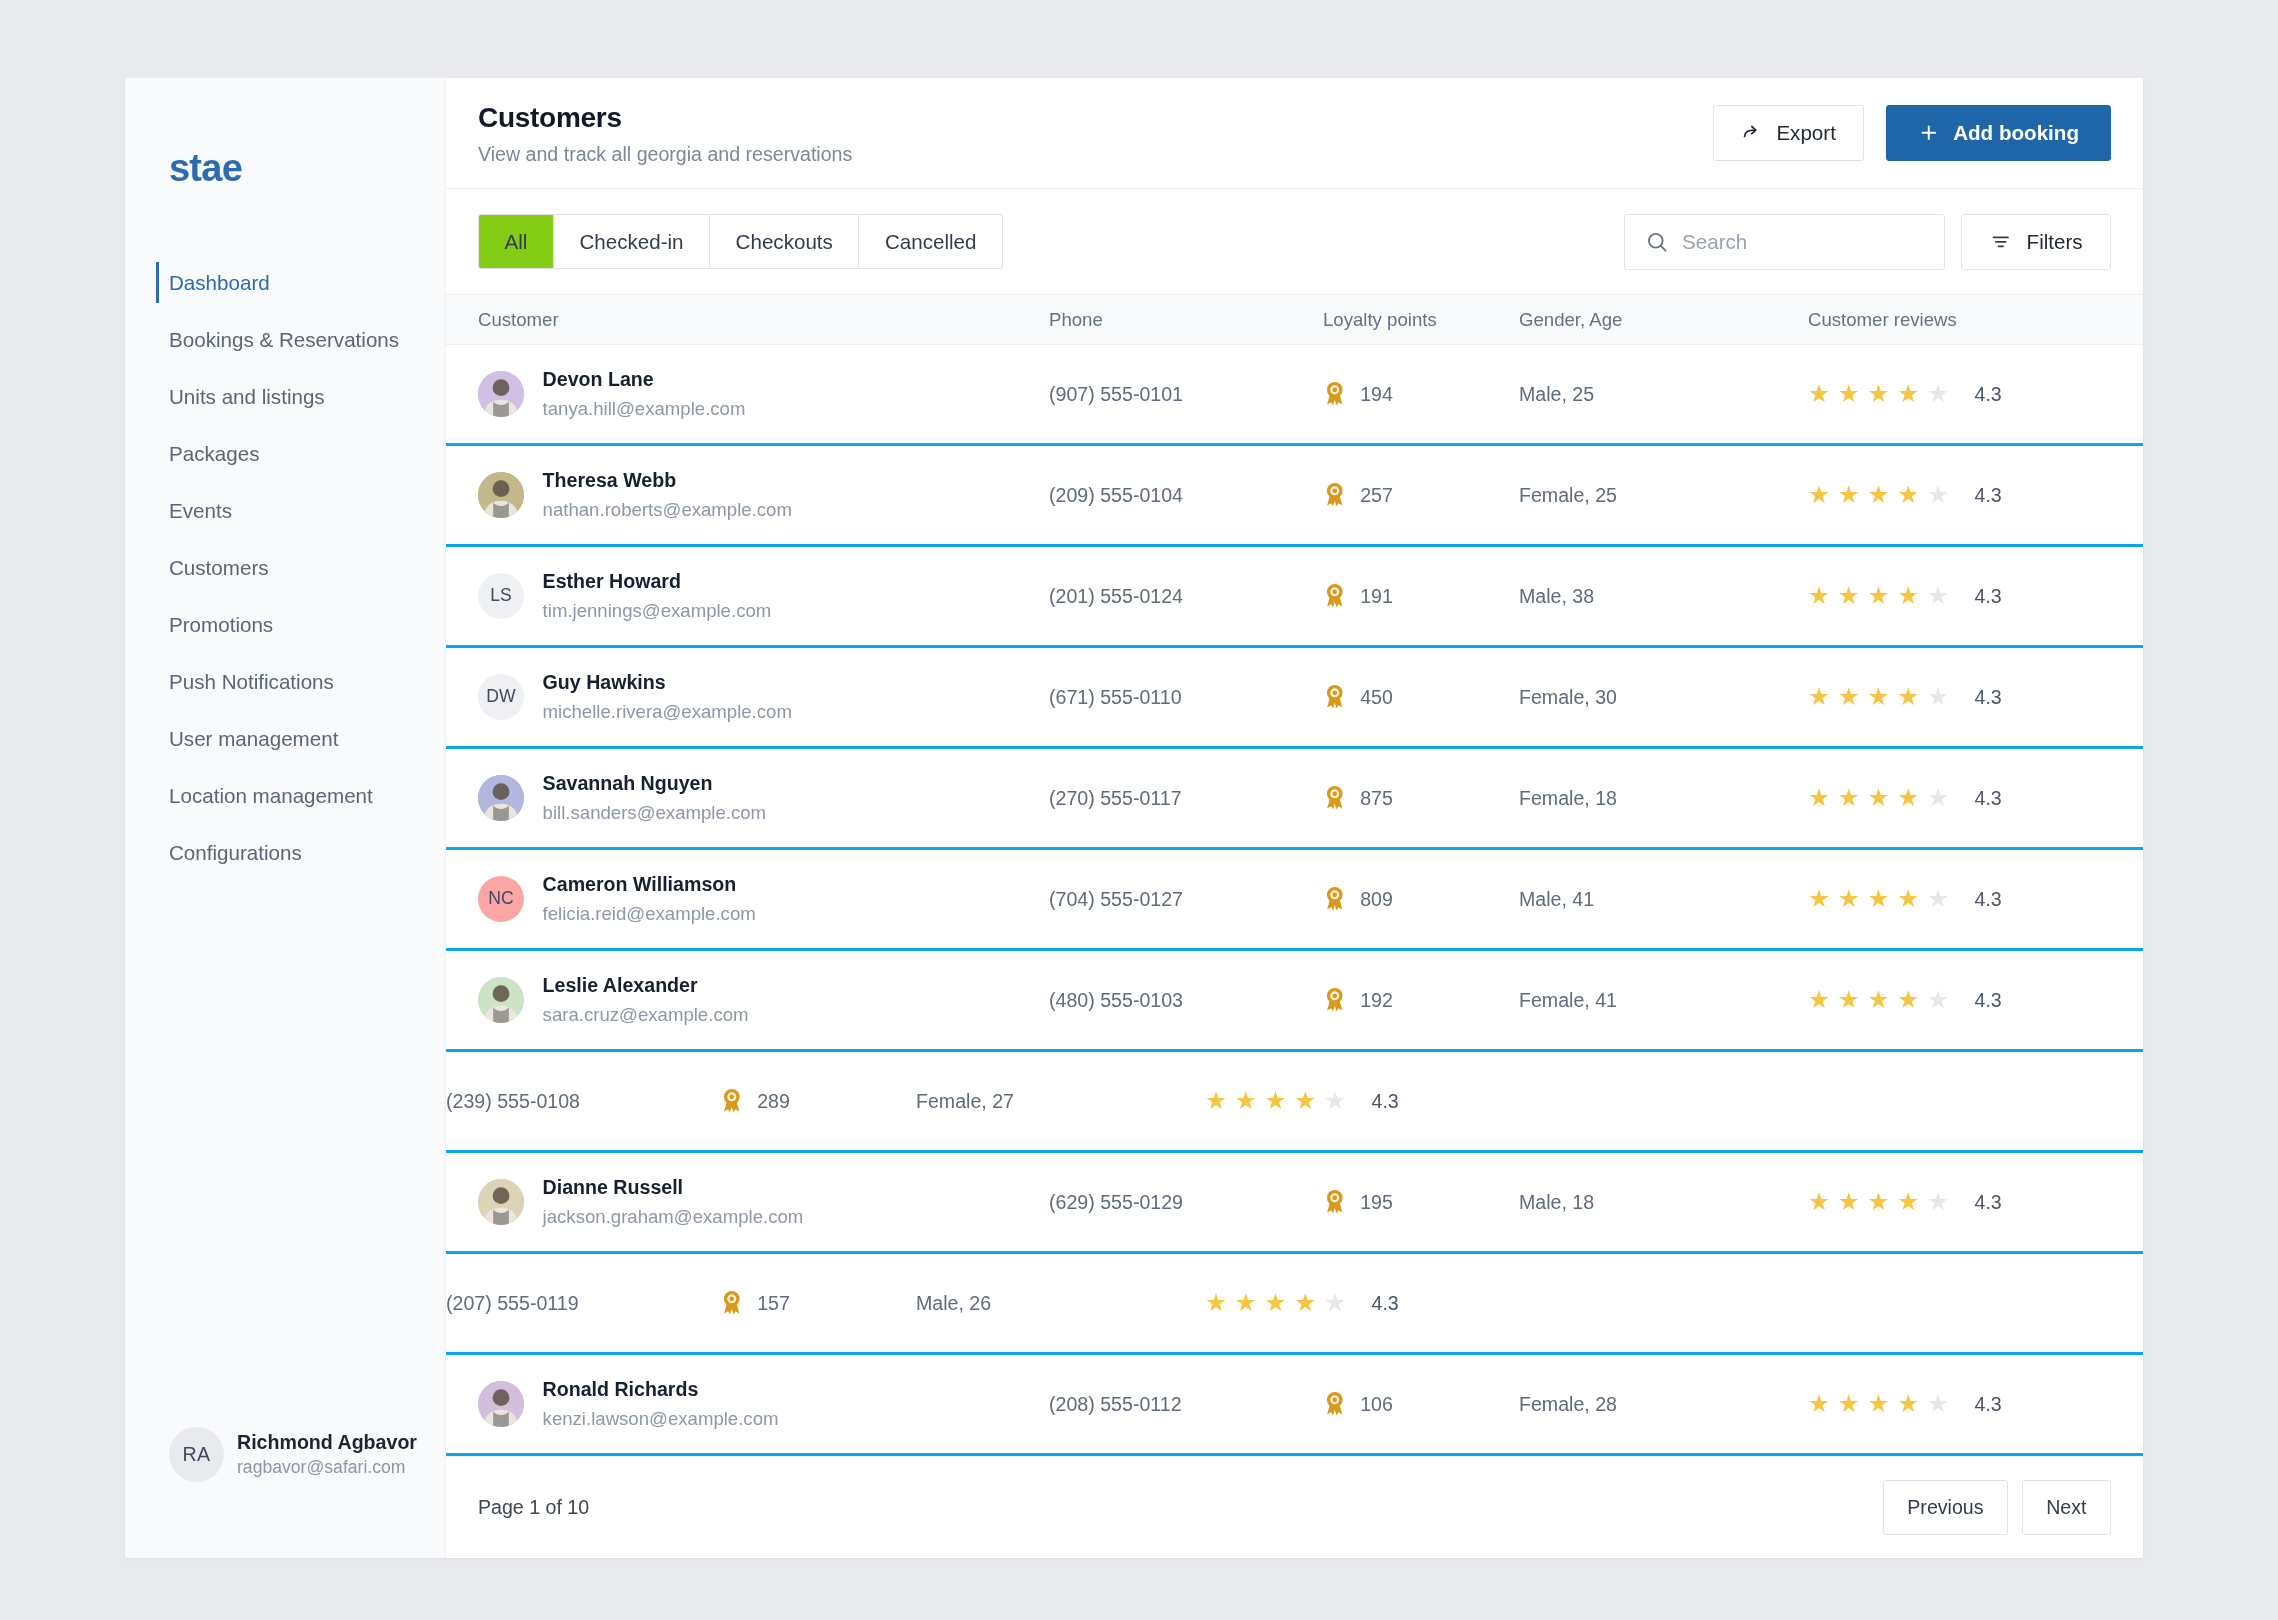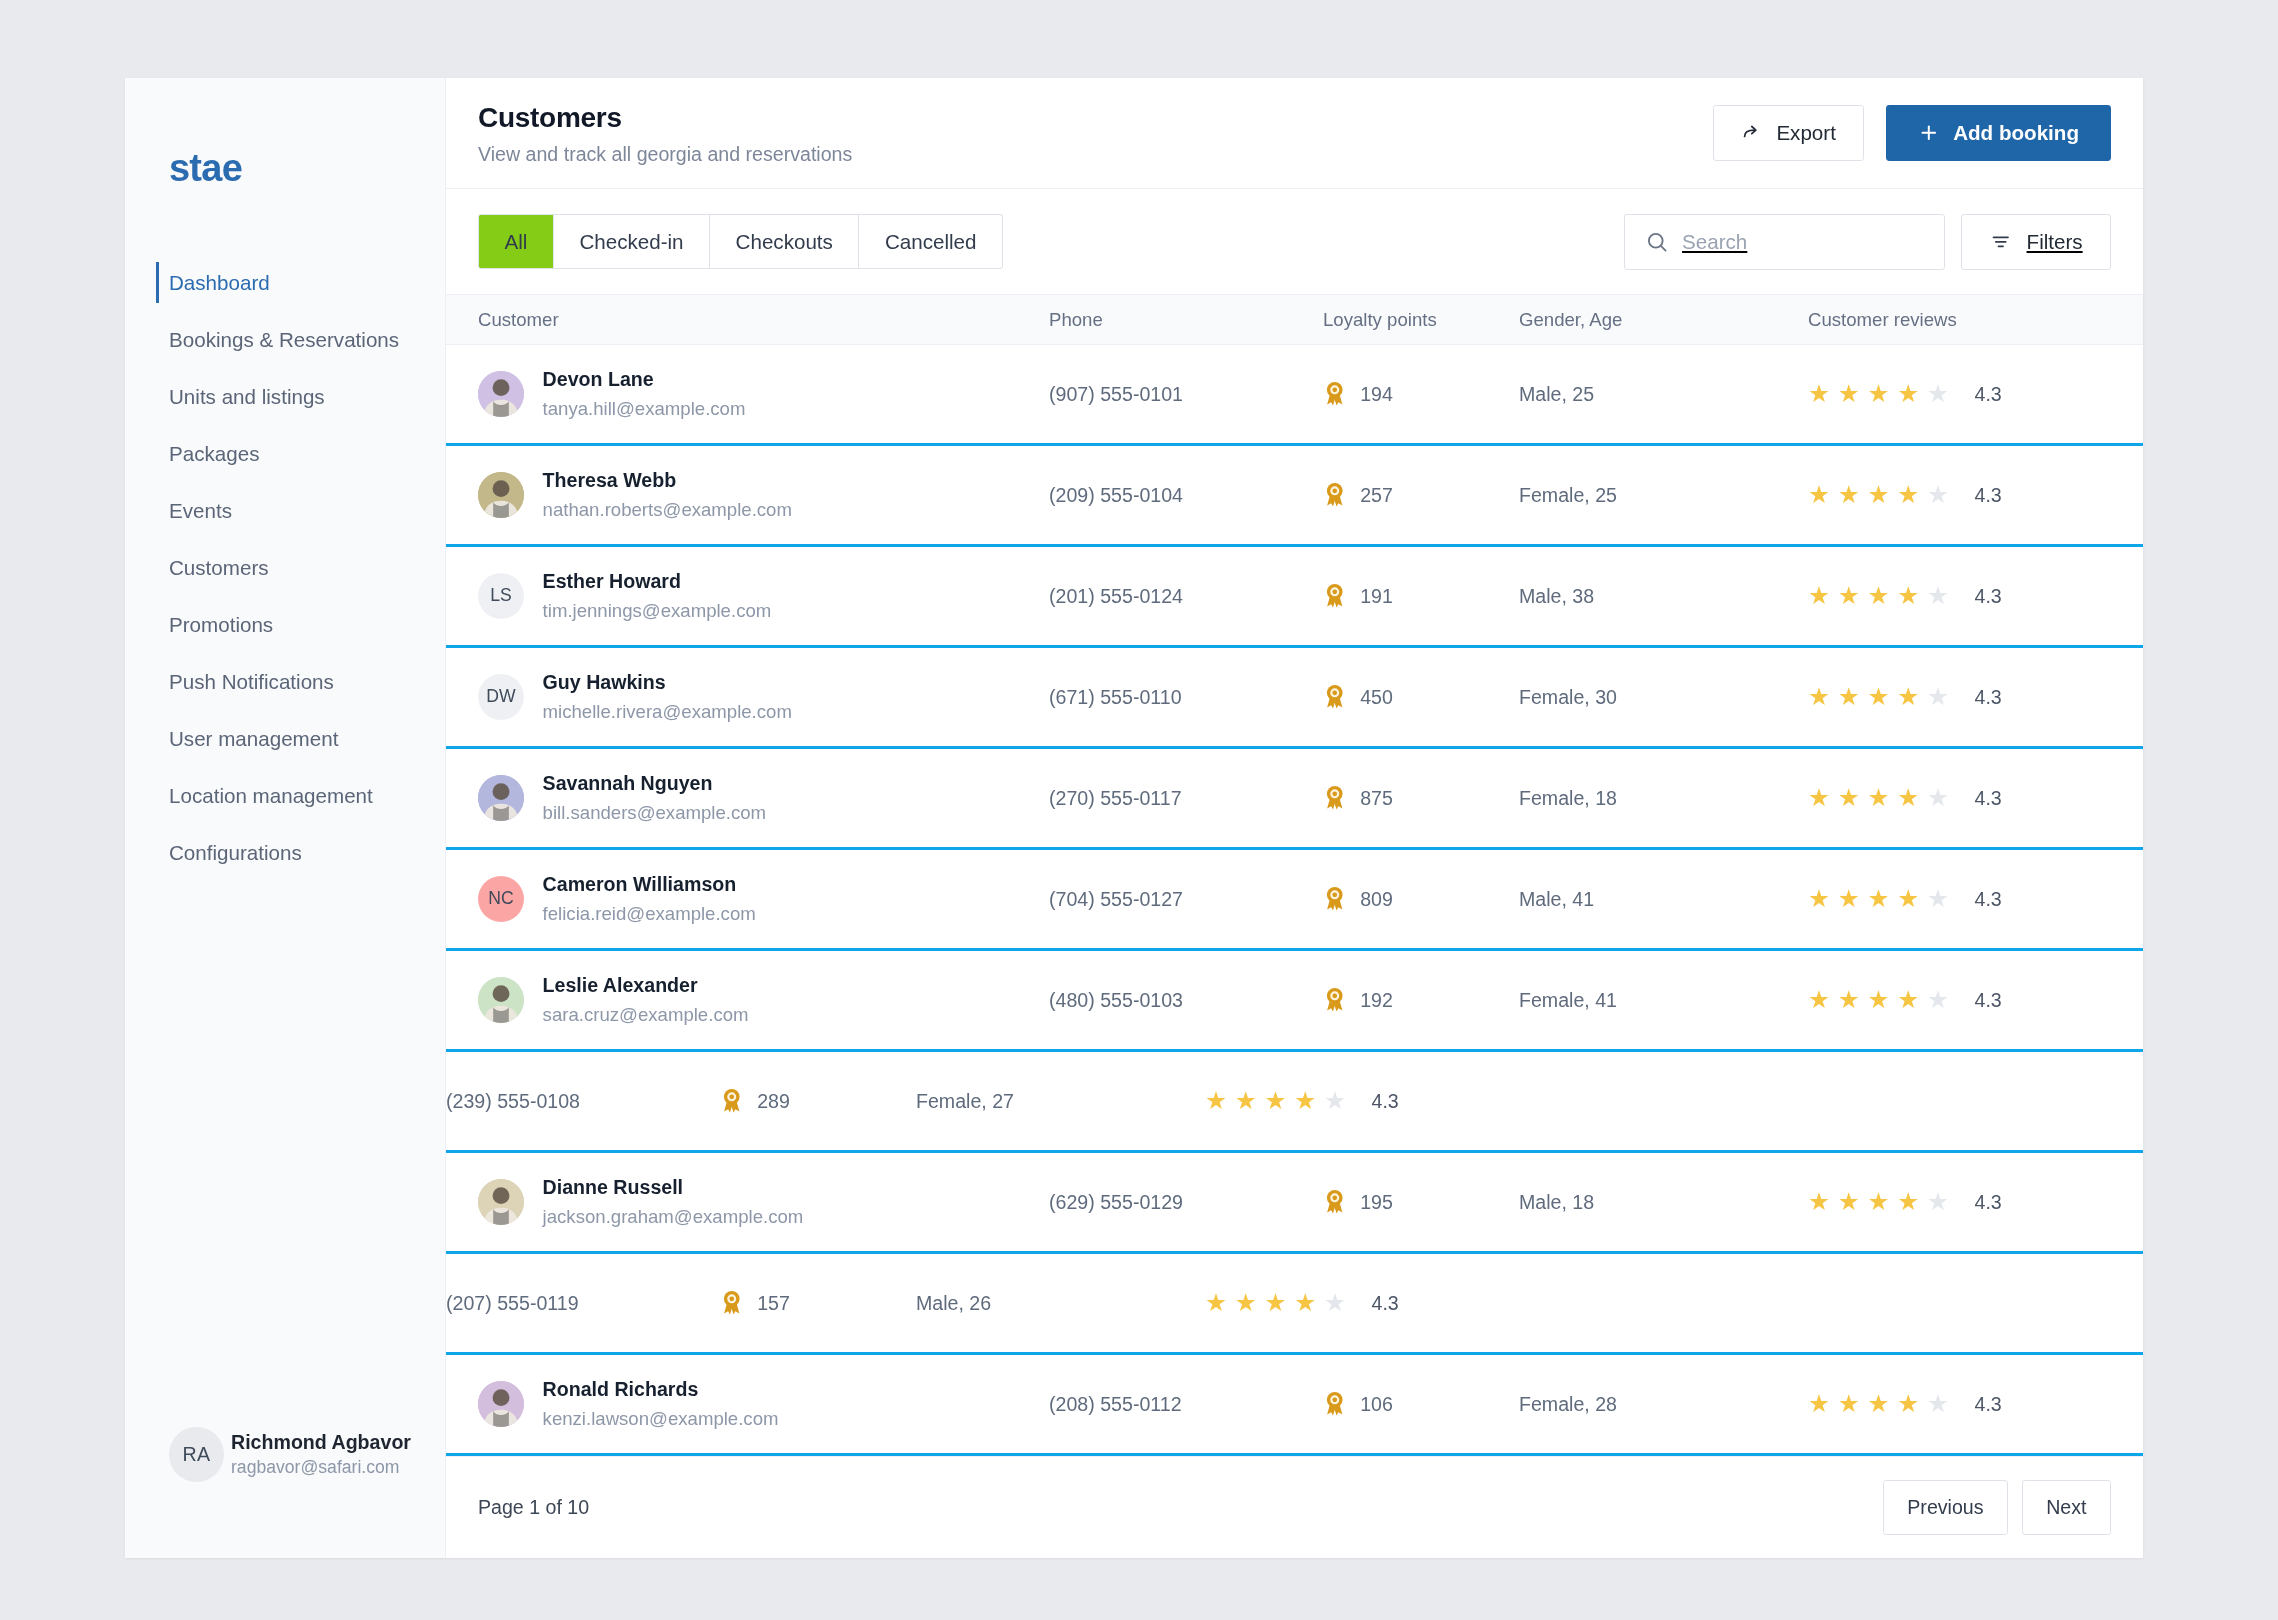--- a/index.html
+++ b/index.html
@@ -71,21 +71,21 @@
     width: 2.9px;
     background: #2b6cb0;
   }
 
   .profile {
     position: absolute;
     left: 44px;
     bottom: 76px;
     display: flex;
     align-items: center;
-    gap: 7px;
+    gap: 13px;
     cursor: pointer;
   }
   .profile-avatar {
     width: 55px;
     height: 55px;
     border-radius: 50%;
     background: #e8eaee;
     display: flex;
     align-items: center;
     justify-content: center;
@@ -175,21 +175,21 @@
     background: #ffffff;
     border: 1px solid #dfe3e9;
     border-left-width: 0;
     cursor: pointer;
     white-space: nowrap;
   }
   .seg:first-child { border-left-width: 1px; border-radius: 2.9px 0 0 2.9px; }
   .seg:last-child { border-radius: 0 2.9px 2.9px 0; }
   .seg.active { background: #84cc16; }
 
-  .toolbar-right { display: flex; align-items: center; gap: 15.7px; text-decoration: underline; }
+  .toolbar-right { display: flex; align-items: center; gap: 15.7px; }
   .search-box {
     width: 321px;
     height: 56px;
     border: 1px solid #dfe3e9;
     border-radius: 2.9px;
     display: flex;
     align-items: center;
     gap: 13.7px;
     padding: 0 19.6px;
     background: #fff;

